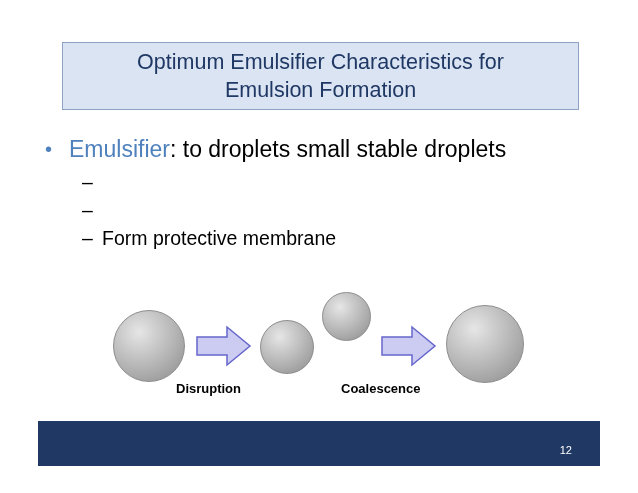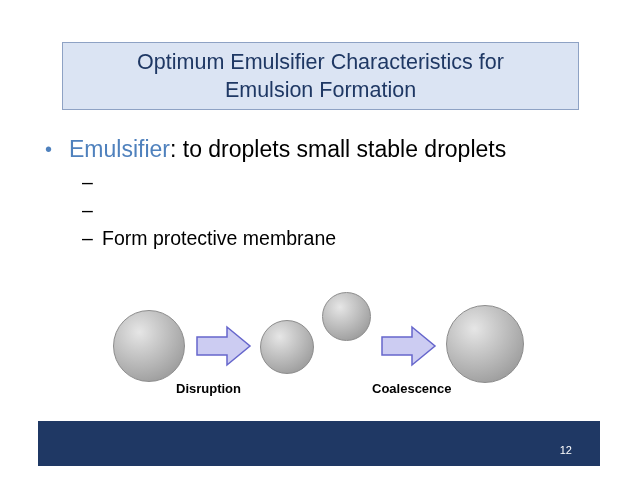--- a/index.html
+++ b/index.html
@@ -115,21 +115,21 @@
   .a1 { left: 196px; top: 47px; }
   .a2 { left: 381px; top: 47px; }
 
   .caption {
     position: absolute;
     font-size: 13px;
     font-weight: bold;
     color: #000000;
   }
   .cap1 { left: 176px; top: 103px; }
-  .cap2 { left: 341px; top: 103px; margin-left: 31px; }
+  .cap2 { left: 341px; top: 103px; }
 
   
   .footer-bar {
     position: absolute;
     left: 38px;
     top: 421px;
     width: 562px;
     height: 45px;
     background: #1f3864;
     text-align: right;

